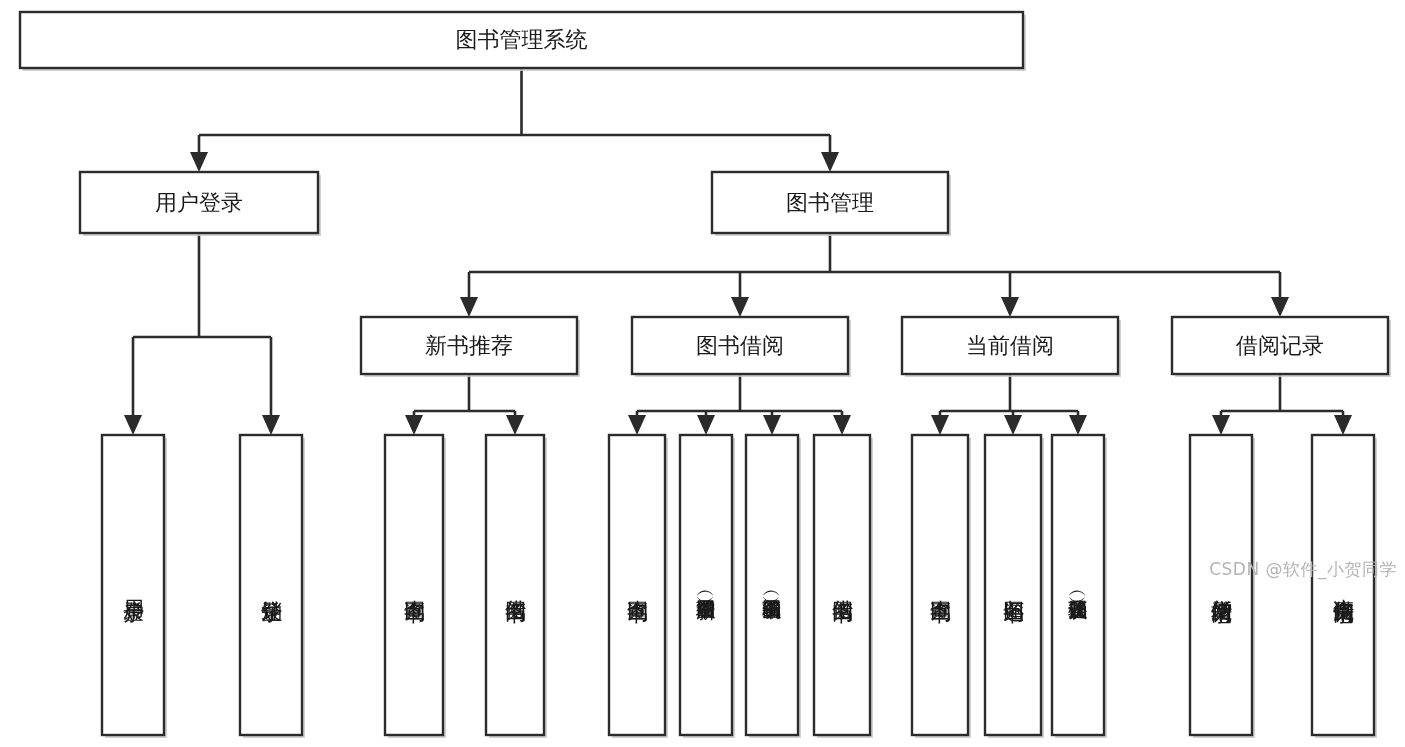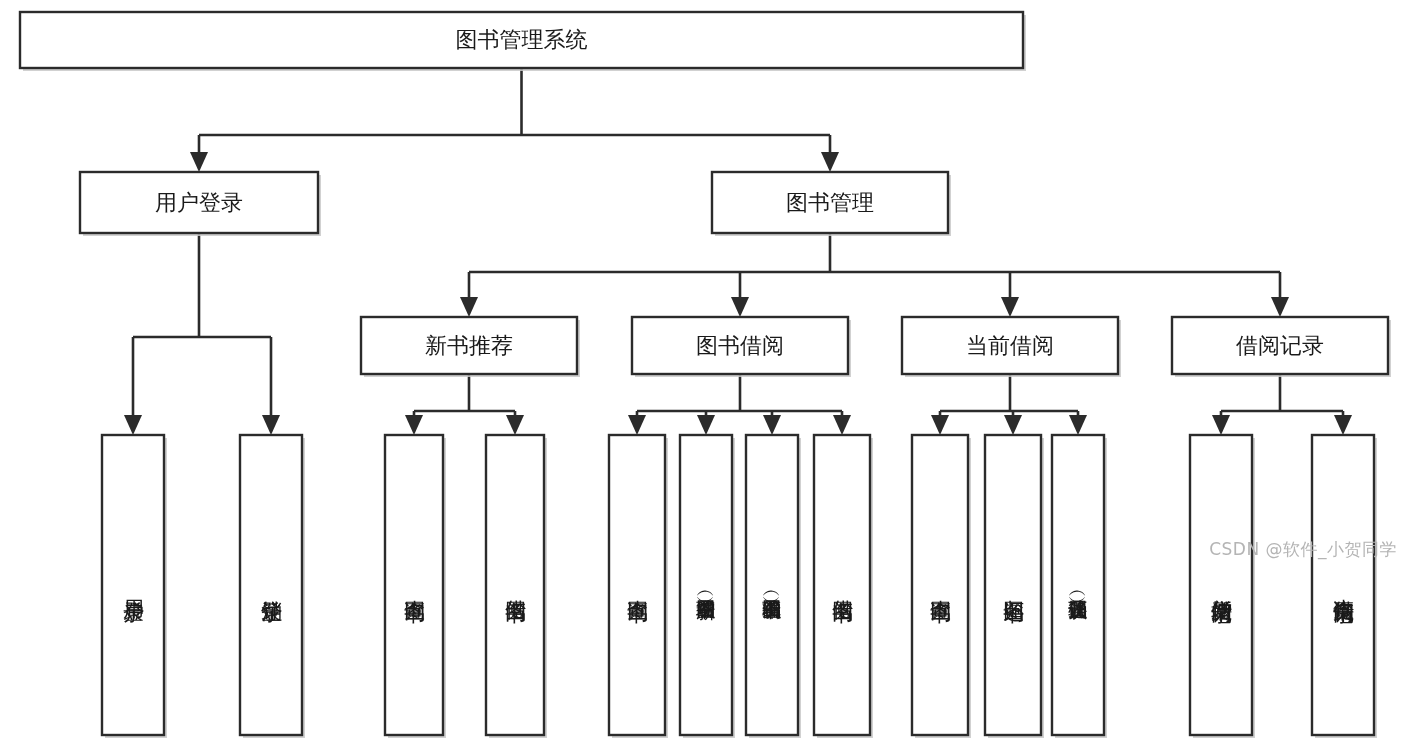--- a/index.html
+++ b/index.html
@@ -74,21 +74,21 @@
     font-family: "DejaVu Sans", "Liberation Sans", sans-serif;
     font-size: 21px;
     line-height: 1.12;
     letter-spacing: 1px;
     color: #1a1a1a;
     white-space: nowrap;
   }
   .watermark {
     position: absolute;
     right: 8px;
-    bottom: 20px;
+    bottom: 0;
     font-family: "DejaVu Sans", "Liberation Sans", sans-serif;
     font-size: 17px;
     color: #b4b4b4;
     letter-spacing: 0.5px;
     white-space: nowrap;
   }
 </style>
 </head>
 <body>
 

